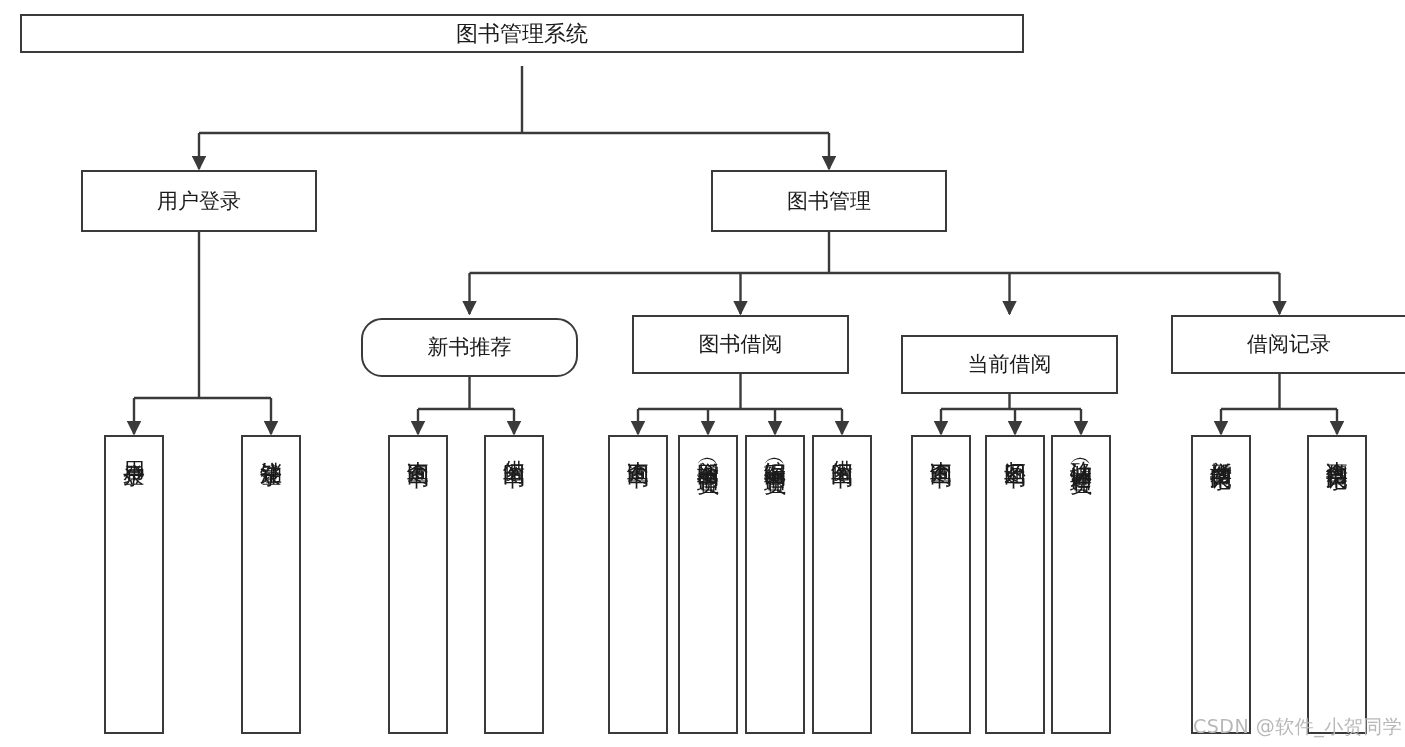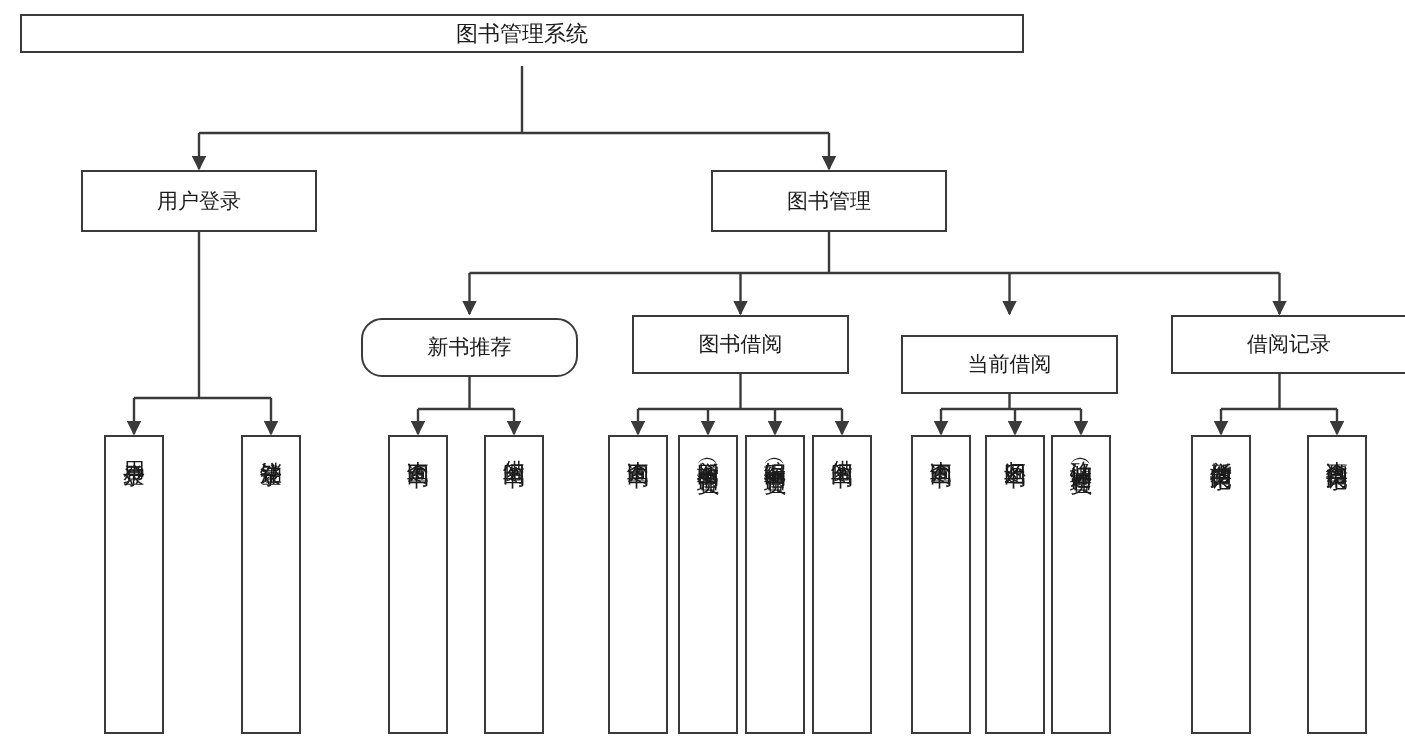--- a/index.html
+++ b/index.html
@@ -172,14 +172,15 @@
         <span class="label">确认归还（管理员）</span>
       </div>
       <div class="node leaf vert" style="left: 1191px; top: 435px; width: 60px; height: 299px;">
         <span class="label">新增借阅记录</span>
       </div>
       <div class="node leaf vert" style="left: 1307px; top: 435px; width: 60px; height: 299px;">
         <span class="label">查询借阅记录</span>
       </div>
     </div>
 
+  <div class="watermark" style="left: 1193px; top: 714px;">CSDN @软件_小贺同学</div>
 
 </div>
 
 </body></html>

